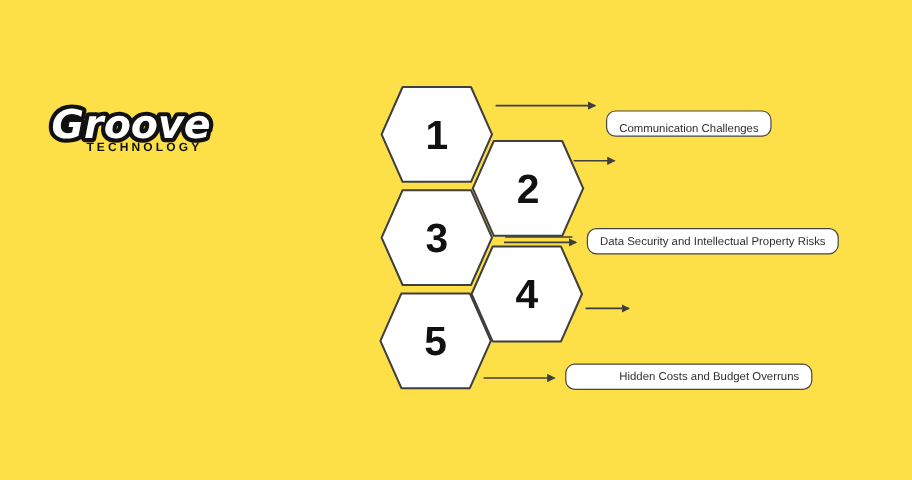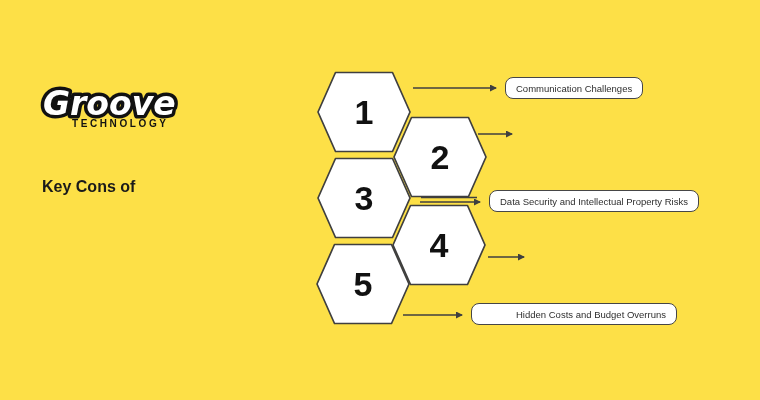--- a/index.html
+++ b/index.html
@@ -50,40 +50,39 @@
   .label {
     position: absolute; height: 22px;
     display: flex; align-items: center;
     padding: 0 10px;
     background: #ffffff;
     border: 1.3px solid #464646;
     border-radius: 8px;
     font-size: 9.5px; color: #2e2e2e;
     white-space: nowrap;
   }
-  .label-1 { left: 505px; top: 77px; }
+  .label-1 { left: 505px; top: 92px; align-items: flex-end; }
   .label-2 { left: 522px; top: 123px; }
   .label-3 { left: 489px; top: 190px; }
   .label-4 { left: 533px; top: 246px; }
   .label-5 { left: 471px; top: 303px; padding-left: 44px; }
 </style>
 </head>
 <body>
 
 <div class="canvas">
 
   <div class="logo">
     <svg width="160" height="50" viewBox="0 0 160 50">
       <text x="3" y="33" font-family="DejaVu Sans, sans-serif" font-size="33" font-style="italic" font-weight="bold" stroke="#111111" stroke-width="7" stroke-linejoin="round" fill="#ffffff" paint-order="stroke">Groove</text>
     </svg>
     <div class="logo-sub">TECHNOLOGY</div>
   </div>
 
   <div class="title">
-    <div>Key Cons of</div>
   </div>
 
   <svg class="diagram" width="760" height="400" viewBox="0 0 760 400">
     <defs>
       <marker id="ah" markerWidth="7" markerHeight="7" refX="6" refY="3.5" orient="auto" markerUnits="userSpaceOnUse">
         <path d="M0,0 L7,3.5 L0,7 Z" class="arrowhead"></path>
       </marker>
     </defs>
 
     <polygon class="hex" points="318,112 335.5,72.5 392.5,72.5 410,112 392.5,151.5 335.5,151.5"></polygon>

